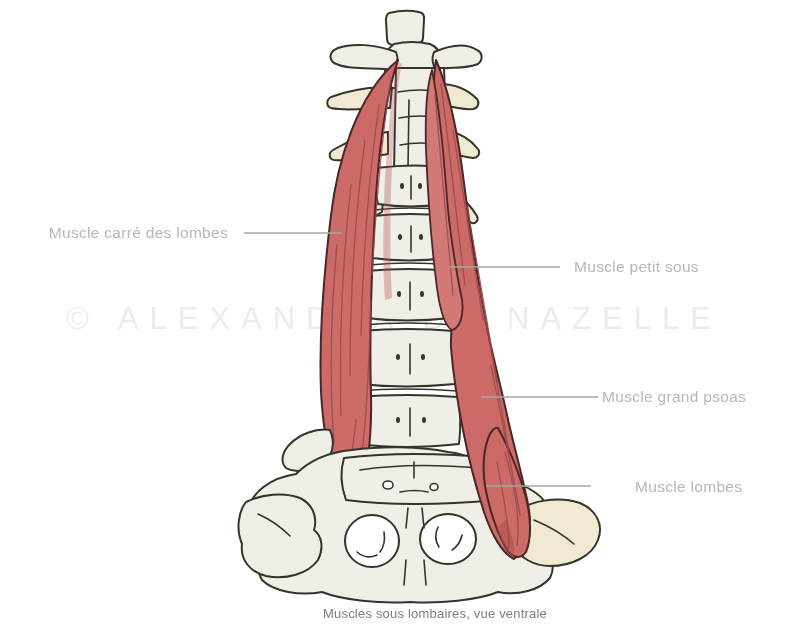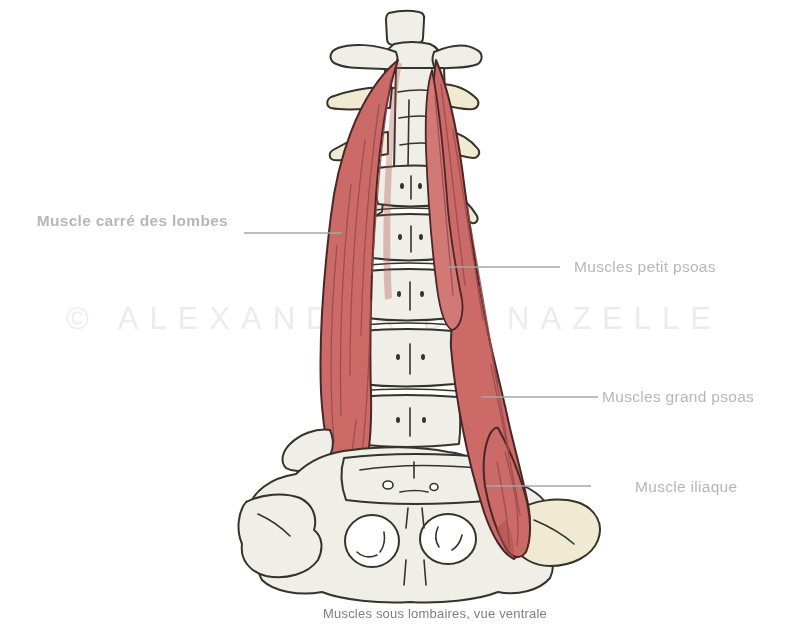--- a/index.html
+++ b/index.html
@@ -13,21 +13,21 @@
     position:absolute; left:66px; top:301px;
     font-size:31px; font-weight:400; letter-spacing:11px;
     color:var(--watermark-color,#ececec); white-space:nowrap;
     user-select:none;
   }
   .illustration { position:absolute; left:0; top:0; }
   .anatomy-label {
     position:absolute; font-size:15.5px; letter-spacing:.3px;
     color:var(--label-color,#b7b7b7); white-space:nowrap;
   }
-  .label-carre  { left:0;    top:212px; width:228px; text-align:right;font-weight:bold; }
+  .label-carre  { left:0;    top:224px; width:228px; text-align:right; }
   .label-petit  { left:574px; top:258px; }
   .label-grand  { left:602px; top:388px; }
   .label-iliaque{ left:635px; top:478px; }
   .caption {
     position:absolute; left:435px; top:606px; transform:translateX(-50%);
     font-size:13px; letter-spacing:.2px;
     color:var(--caption-color,#7e7e7e); white-space:nowrap;
   }
   .bone    { fill:var(--bone-fill,#f0efe7);  stroke:var(--bone-outline,#35332a); stroke-width:2; stroke-linejoin:round; }
   .bonewarm{ fill:var(--bone-warm,#f1ead2);  stroke:var(--bone-outline,#35332a); stroke-width:2; stroke-linejoin:round; }
@@ -162,18 +162,18 @@
 
     <g>
       <line class="leader" x1="244" y1="233" x2="342" y2="233"></line>
       <line class="leader" x1="449" y1="267" x2="560" y2="267"></line>
       <line class="leader" x1="481" y1="397" x2="598" y2="397"></line>
       <line class="leader" x1="486" y1="486" x2="591" y2="486"></line>
     </g>
   </svg>
 
   <div class="anatomy-label label-carre">Muscle carré des lombes</div>
-  <div class="anatomy-label label-petit">Muscles petit psoas</div>
-  <div class="anatomy-label label-grand">Muscles grand psoas</div>
-  <div class="anatomy-label label-iliaque">Muscle iliaque</div>
+  <div class="anatomy-label label-petit">Muscle petit sous</div>
+  <div class="anatomy-label label-grand">Muscle grand psoas</div>
+  <div class="anatomy-label label-iliaque">Muscle lombes</div>
 
   <div class="caption">Muscles sous lombaires, vue ventrale</div>
 </div>
 
 </body></html>

